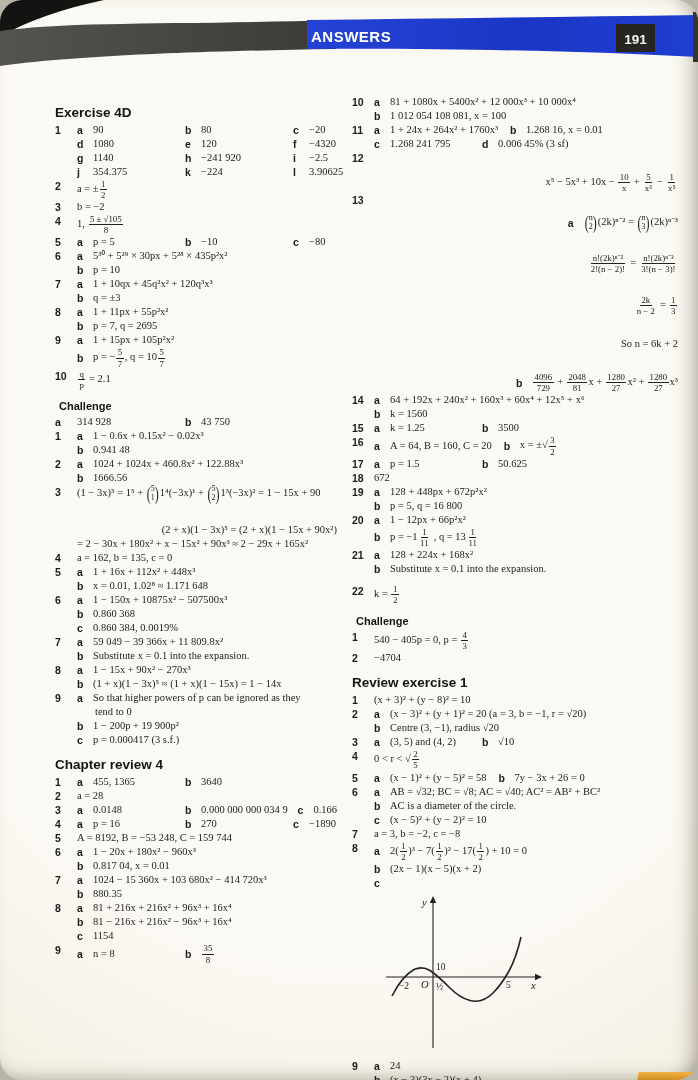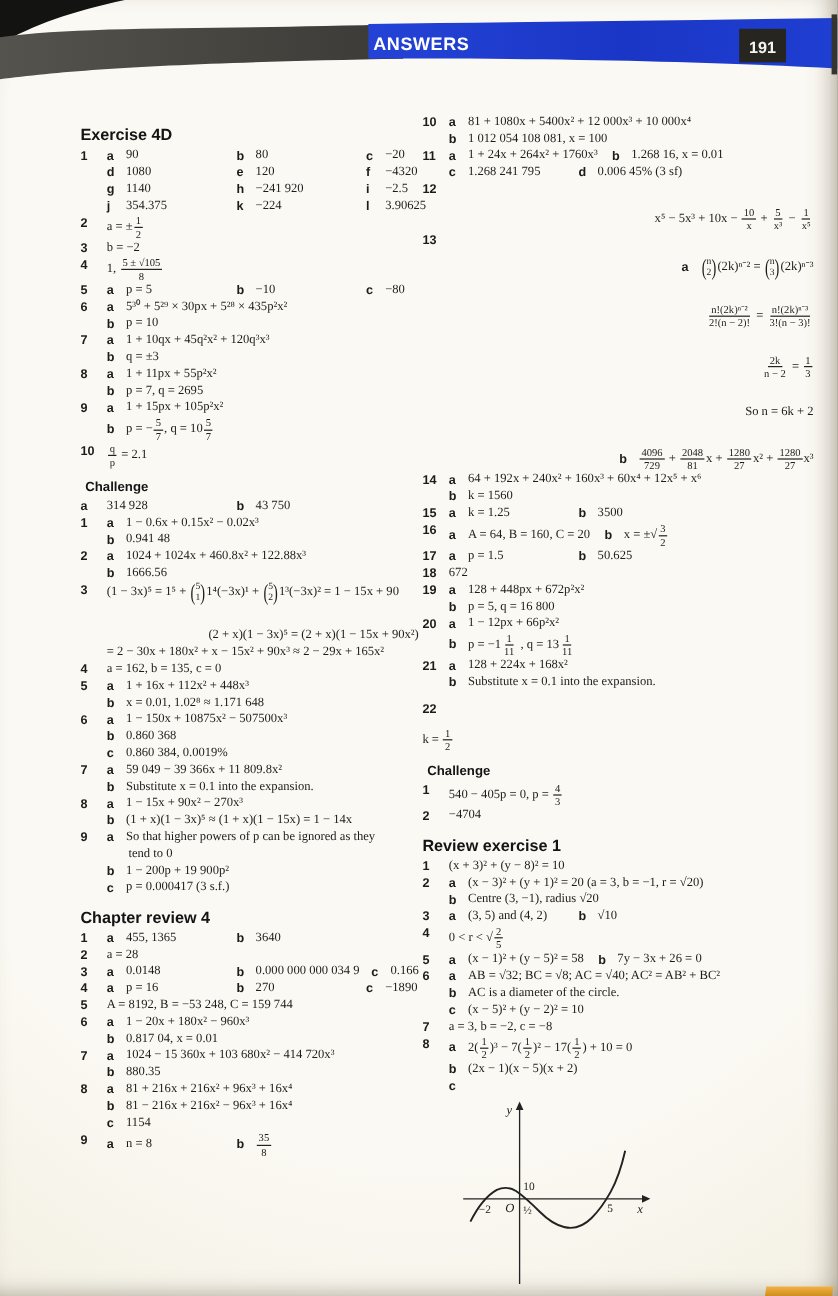--- a/index.html
+++ b/index.html
@@ -1,27 +1,27 @@
 <!DOCTYPE html>
 <html><head>
 <meta charset="utf-8">
 <style>
   html,body{margin:0;padding:0;background:#b9b4a8;}
   .page{position:relative;width:698px;height:1080px;overflow:hidden;
     background:radial-gradient(120% 90% at 50% 40%, #fbf9f3 55%, #f1ede0 85%, #e7e2d3 100%);
     box-shadow:inset -16px 0 20px -12px rgba(90,80,60,.45), inset 0 -14px 18px -12px rgba(90,80,60,.35);
-    font-family:"Liberation Serif", serif; color:#1d1c1a;}
+    font-family:"Liberation Serif", serif; color:#1d1c1a;border-radius:22px;}
   .ribbon{position:absolute;top:0;left:0;}
   .col{position:absolute;top:95px;font-size:10.5px;line-height:14px;}
-  #col-left{left:67px;width:294px;}
+  #col-left{left:55px;width:294px;}
   #col-right{left:352px;width:338px;}
   .head{font-family:"Liberation Sans",sans-serif;font-weight:700;font-size:11px;margin:9px 4px 2px;color:#141414;}
   .head.big{font-size:13.5px;margin:11px 0 3px;}
   .item{display:flex;}
-  .item.mt{margin-top:8px;flex-direction:column;}
+  .item.mt{margin-top:8px;}
   .num{flex:0 0 22px;font-weight:700;font-family:"Liberation Sans",sans-serif;font-size:10.5px;}
   .lines{flex:1;min-width:0;}
   .line{display:flex;align-items:center;min-height:14px;}
   .line.gap{margin-top:21px;justify-content:flex-end;}
   .line.cont{margin-left:18px;}
   .seg{display:flex;align-items:center;margin-right:12px;}
   .line .seg:not(:last-child){min-width:96px;}
   .lbl{flex:0 0 16px;font-weight:700;font-family:"Liberation Sans",sans-serif;}
   .ctext{white-space:nowrap;}
   .frac{display:inline-flex;flex-direction:column;align-items:center;vertical-align:middle;

